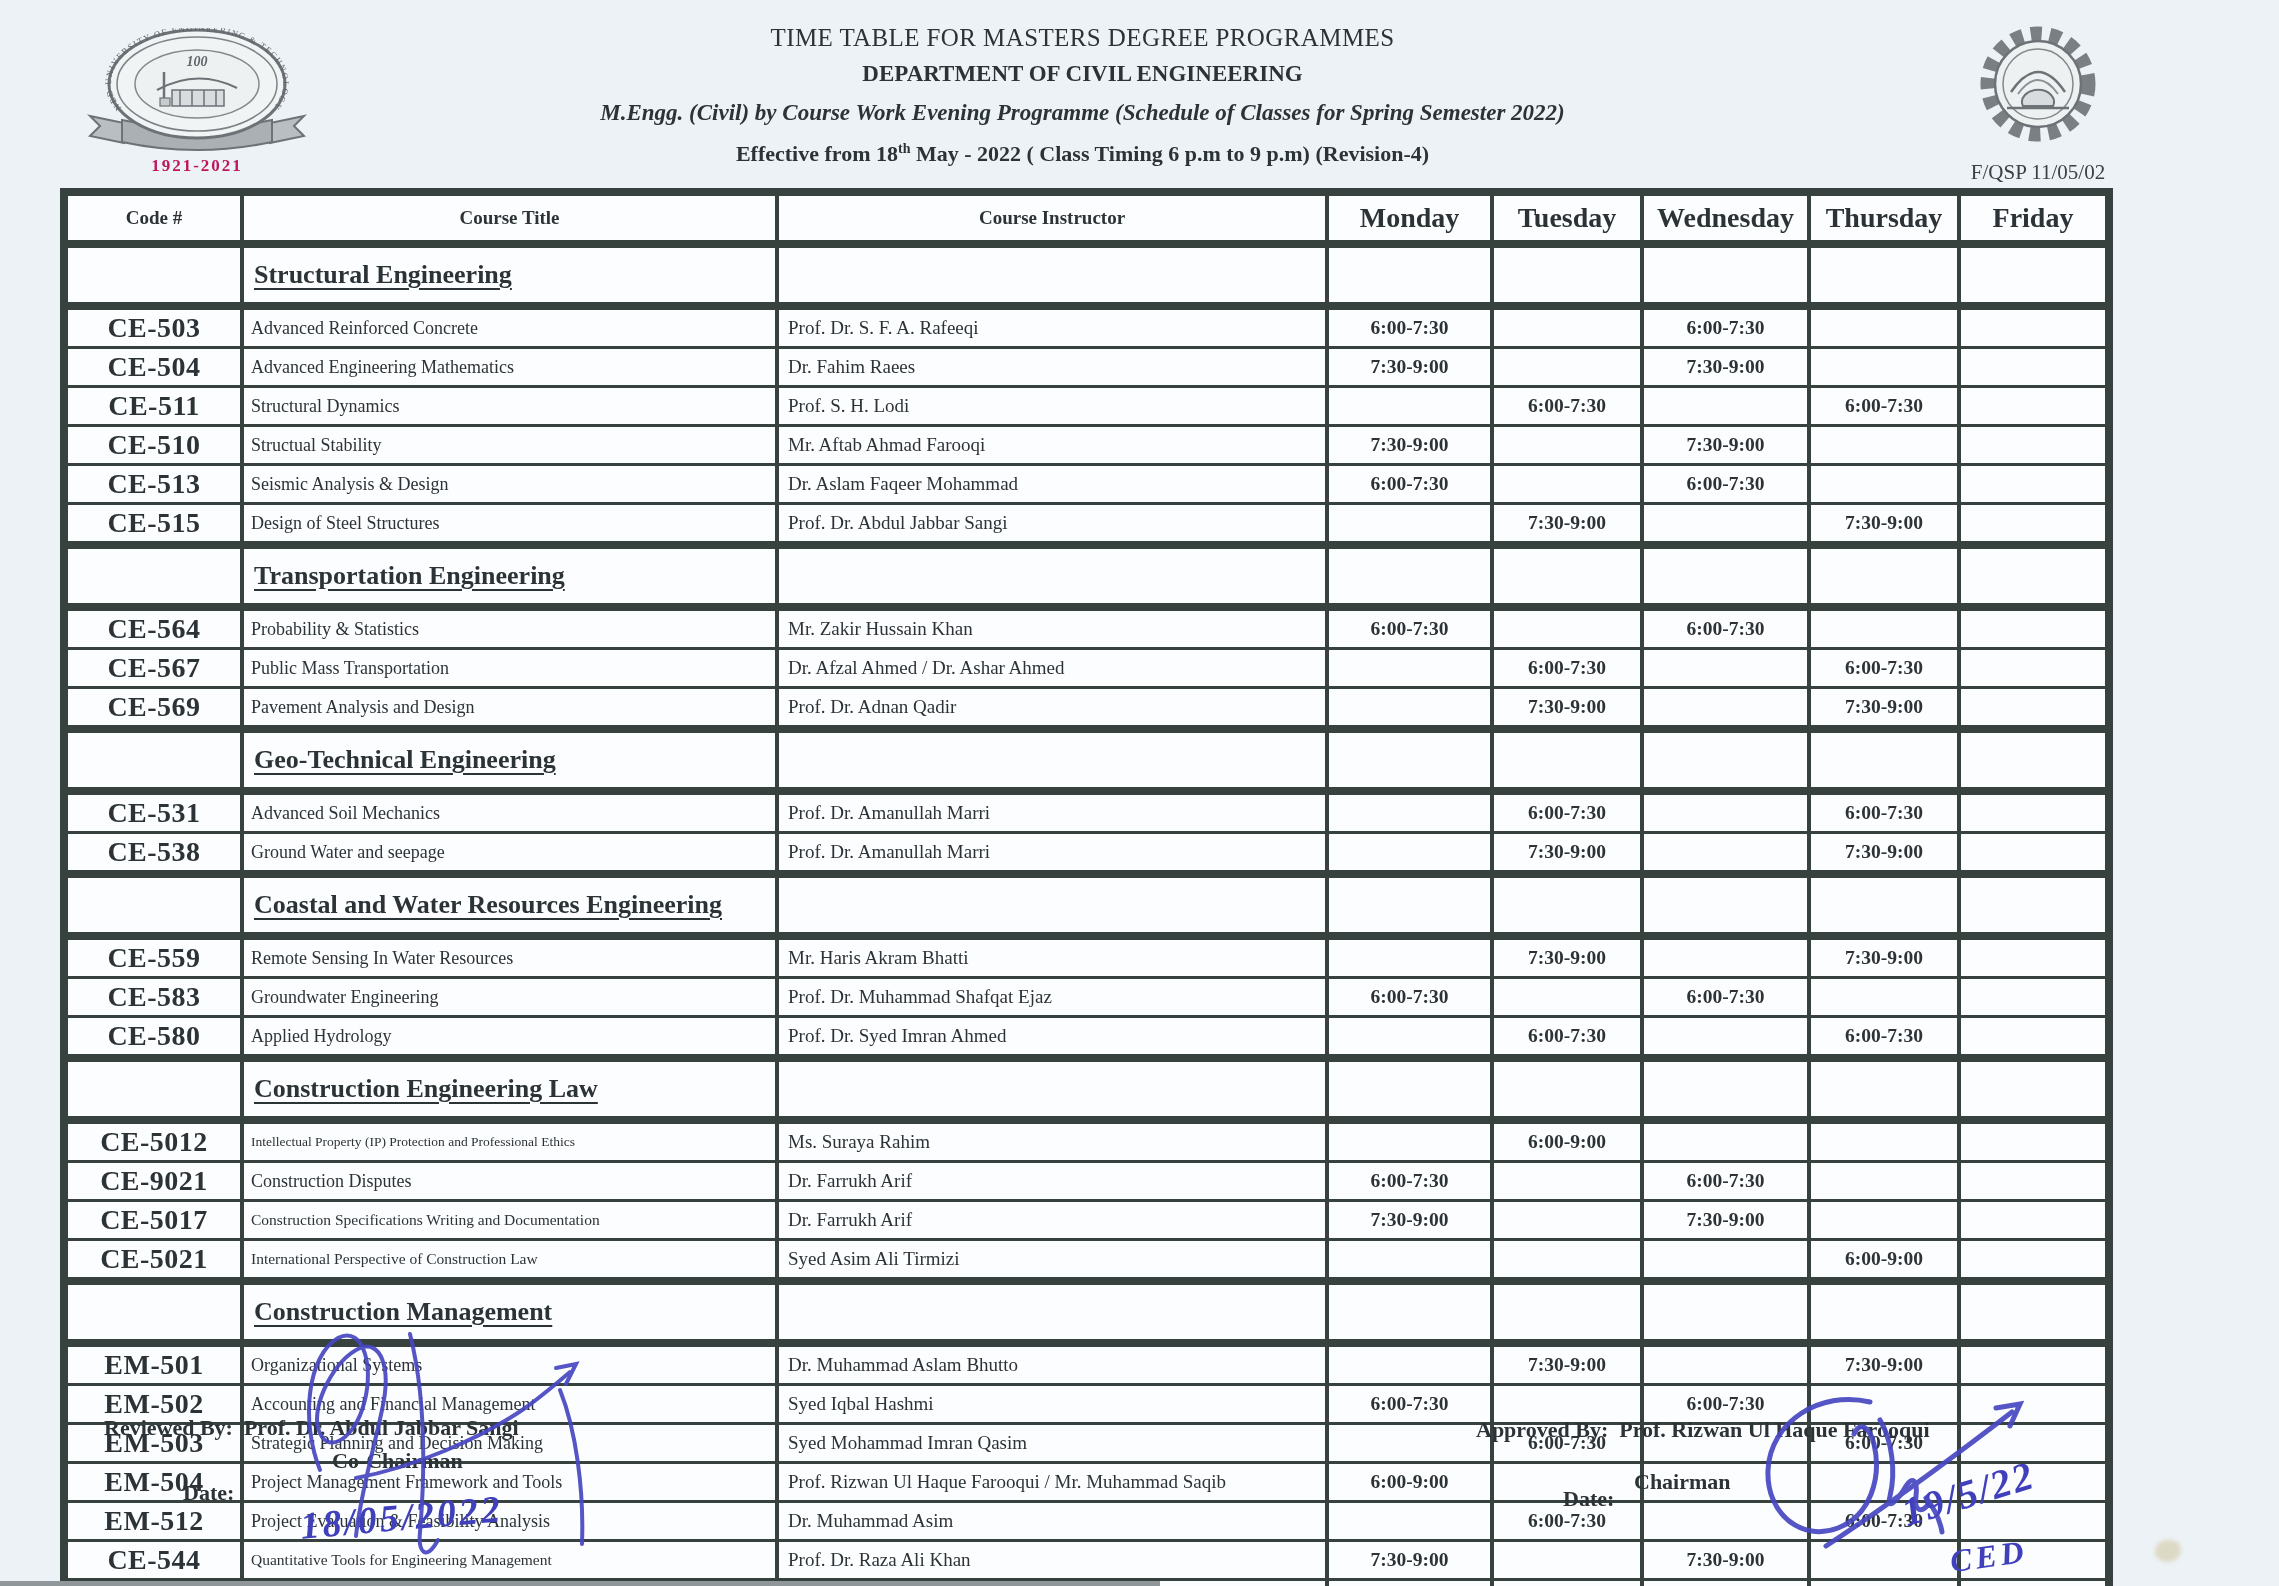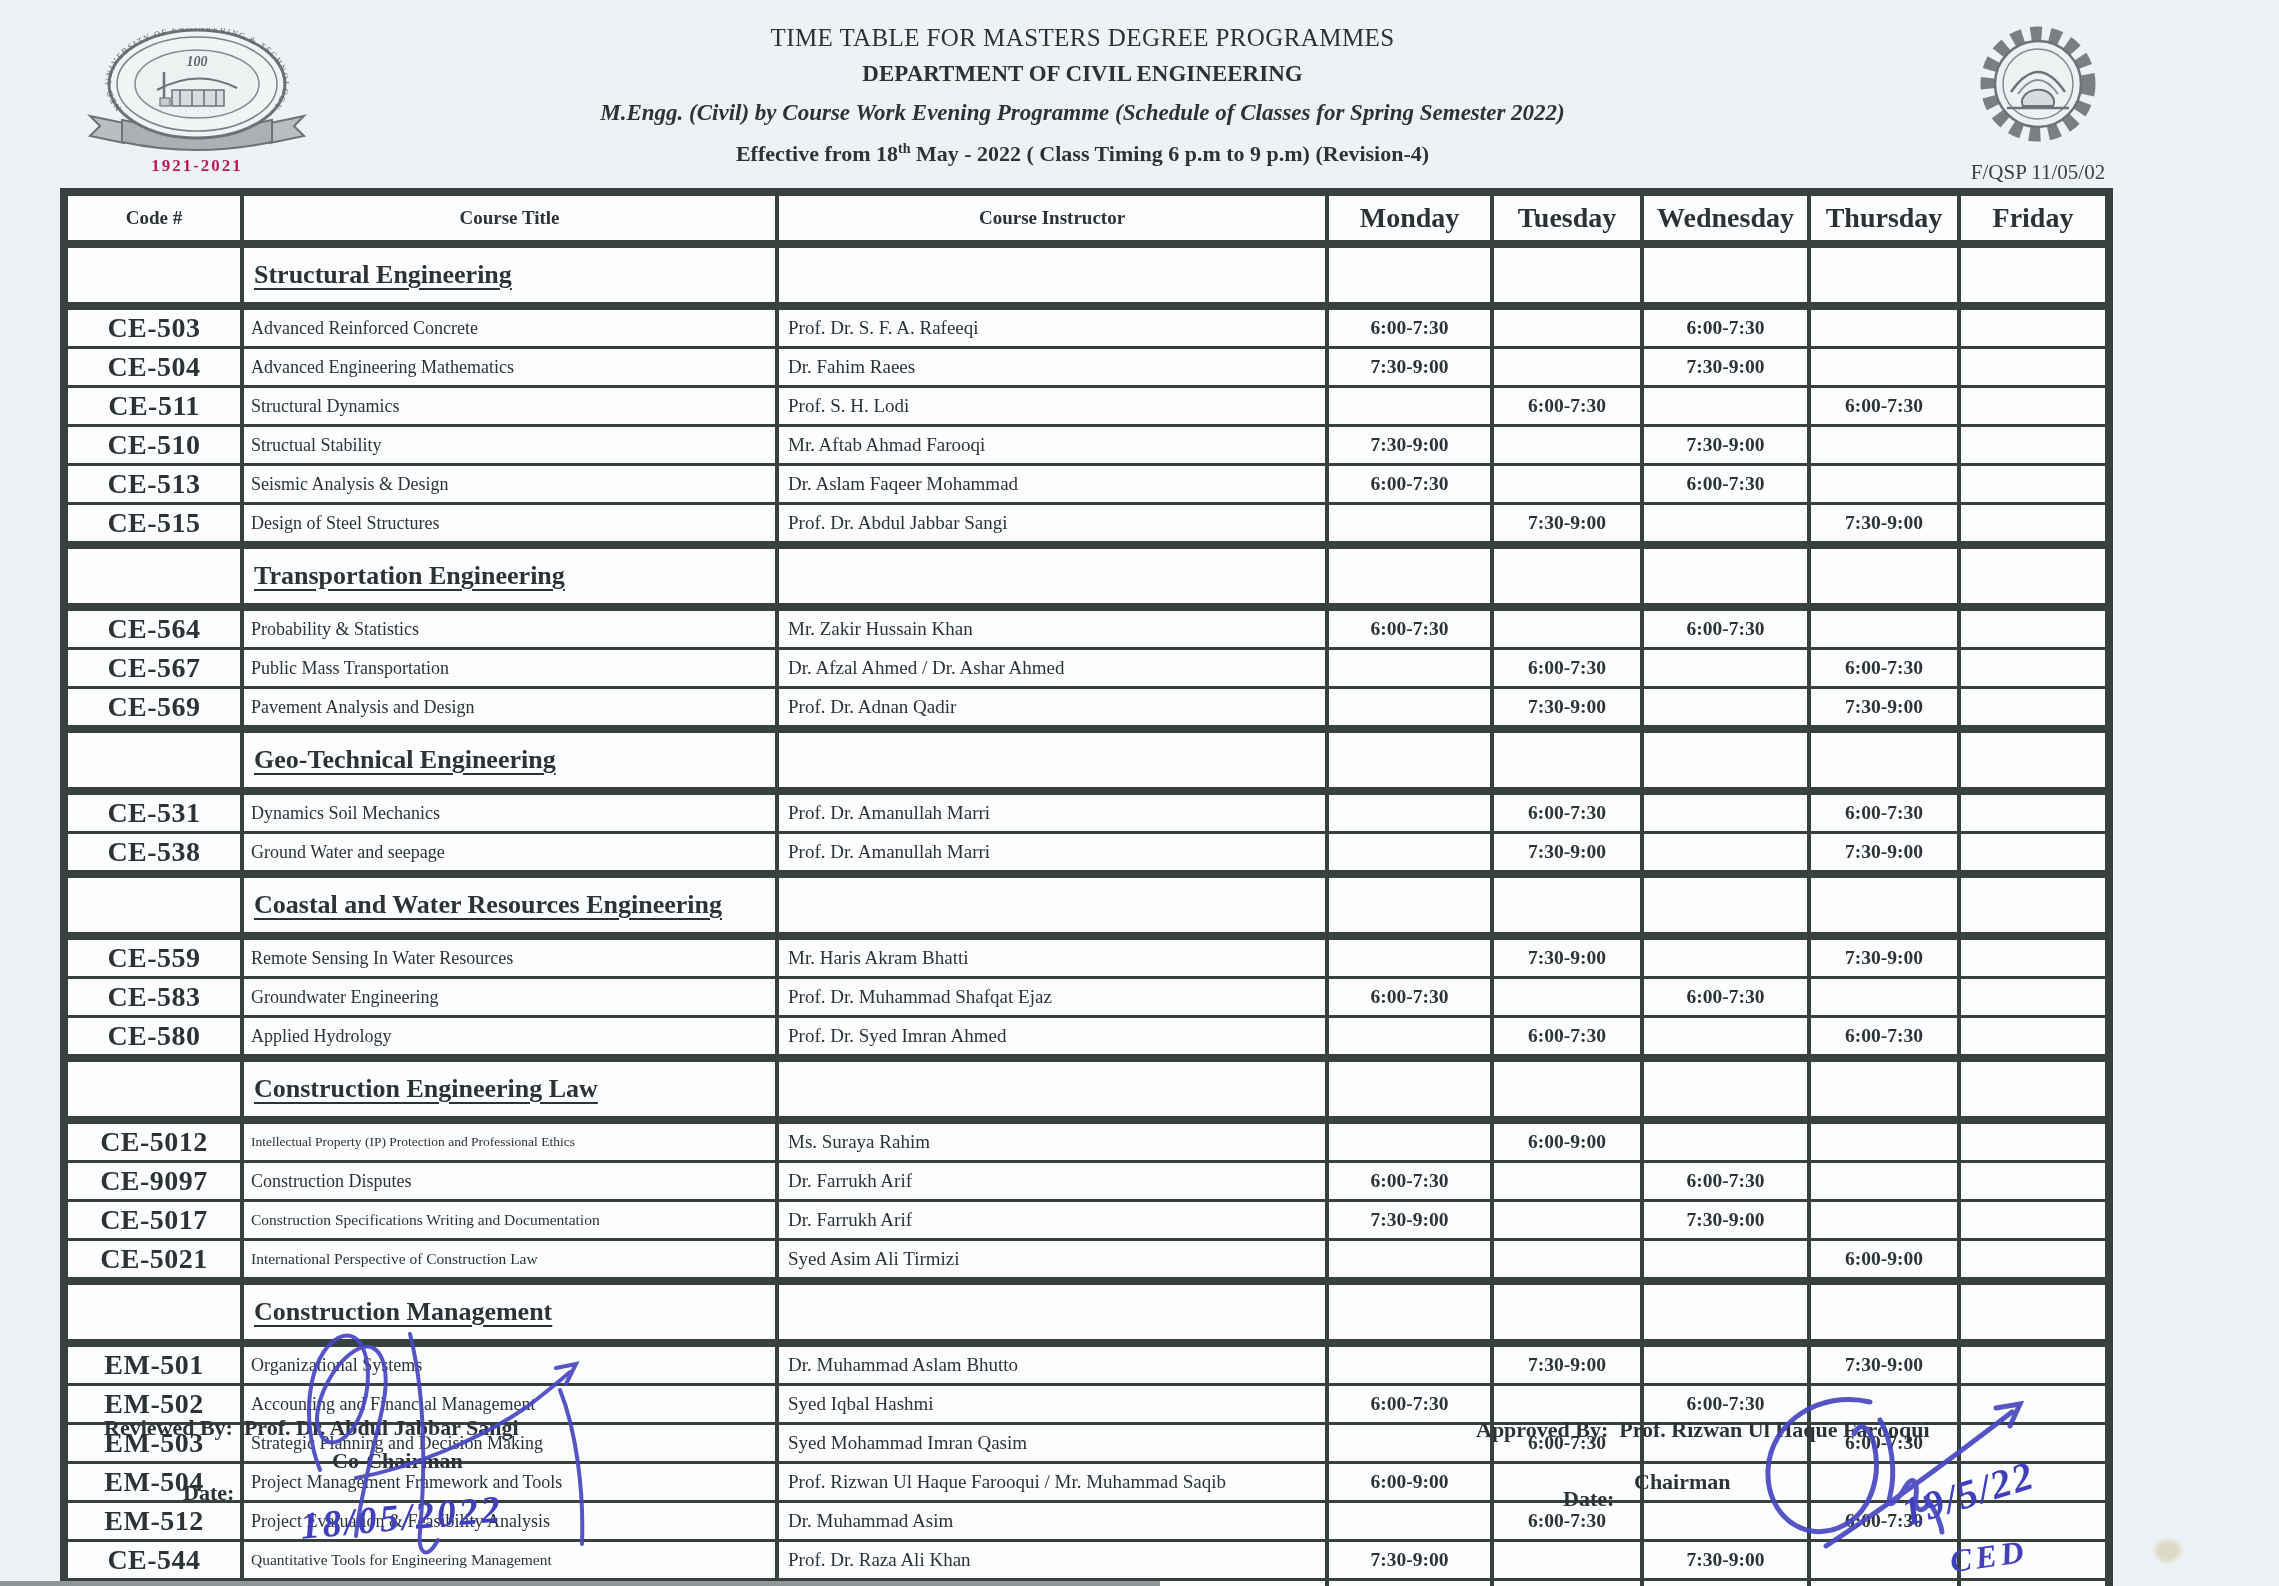--- a/index.html
+++ b/index.html
@@ -243,21 +243,21 @@
         <td class="section-title">Geo-Technical Engineering</td>
         <td></td>
         <td></td>
         <td></td>
         <td></td>
         <td></td>
         <td></td>
       </tr>
       <tr class="data-row">
         <td class="code">CE-531</td>
-        <td class="title">Dynamics Soil Mechanics</td>
+        <td class="title">Advanced Soil Mechanics</td>
         <td class="instr">Prof. Dr. Amanullah Marri</td>
         <td class="time"></td>
         <td class="time">6:00-7:30</td>
         <td class="time"></td>
         <td class="time">6:00-7:30</td>
         <td class="time"></td>
       </tr>
       <tr class="data-row">
         <td class="code">CE-538</td>
         <td class="title">Ground Water and seepage</td>
@@ -322,21 +322,21 @@
         <td class="code">CE-5012</td>
         <td class="title small">Intellectual Property (IP) Protection and Professional Ethics</td>
         <td class="instr">Ms. Suraya Rahim</td>
         <td class="time"></td>
         <td class="time">6:00-9:00</td>
         <td class="time"></td>
         <td class="time"></td>
         <td class="time"></td>
       </tr>
       <tr class="data-row">
-        <td class="code">CE-9097</td>
+        <td class="code">CE-9021</td>
         <td class="title">Construction Disputes</td>
         <td class="instr">Dr. Farrukh Arif</td>
         <td class="time">6:00-7:30</td>
         <td class="time"></td>
         <td class="time">6:00-7:30</td>
         <td class="time"></td>
         <td class="time"></td>
       </tr>
       <tr class="data-row">
         <td class="code">CE-5017</td>

